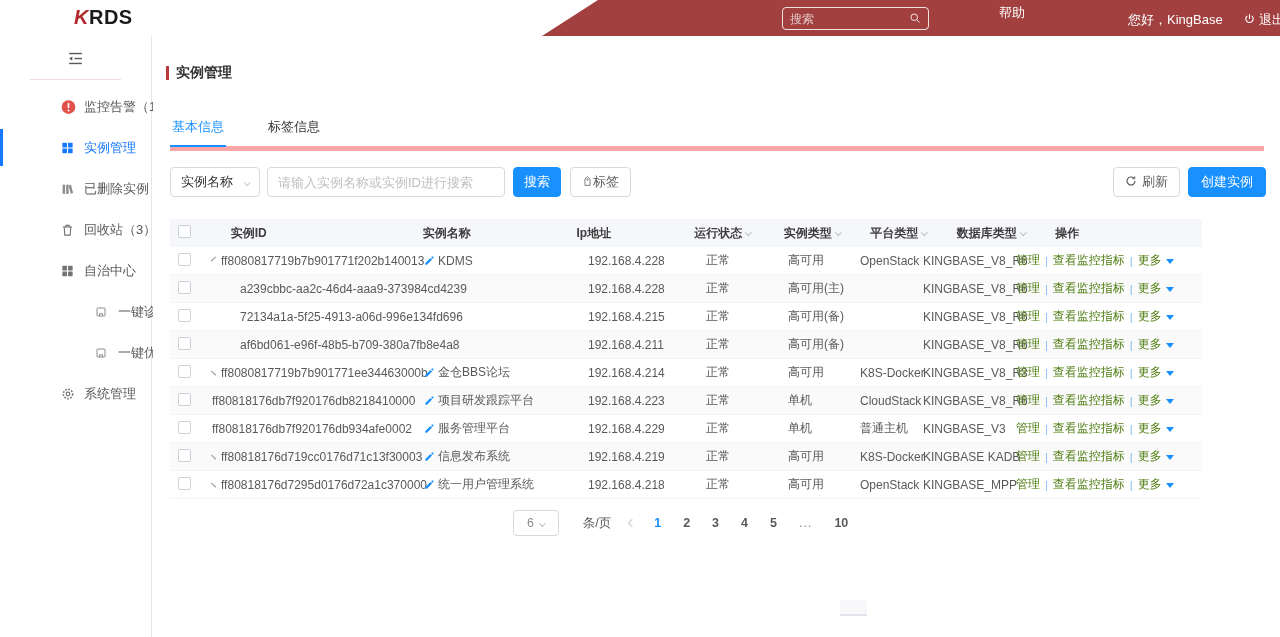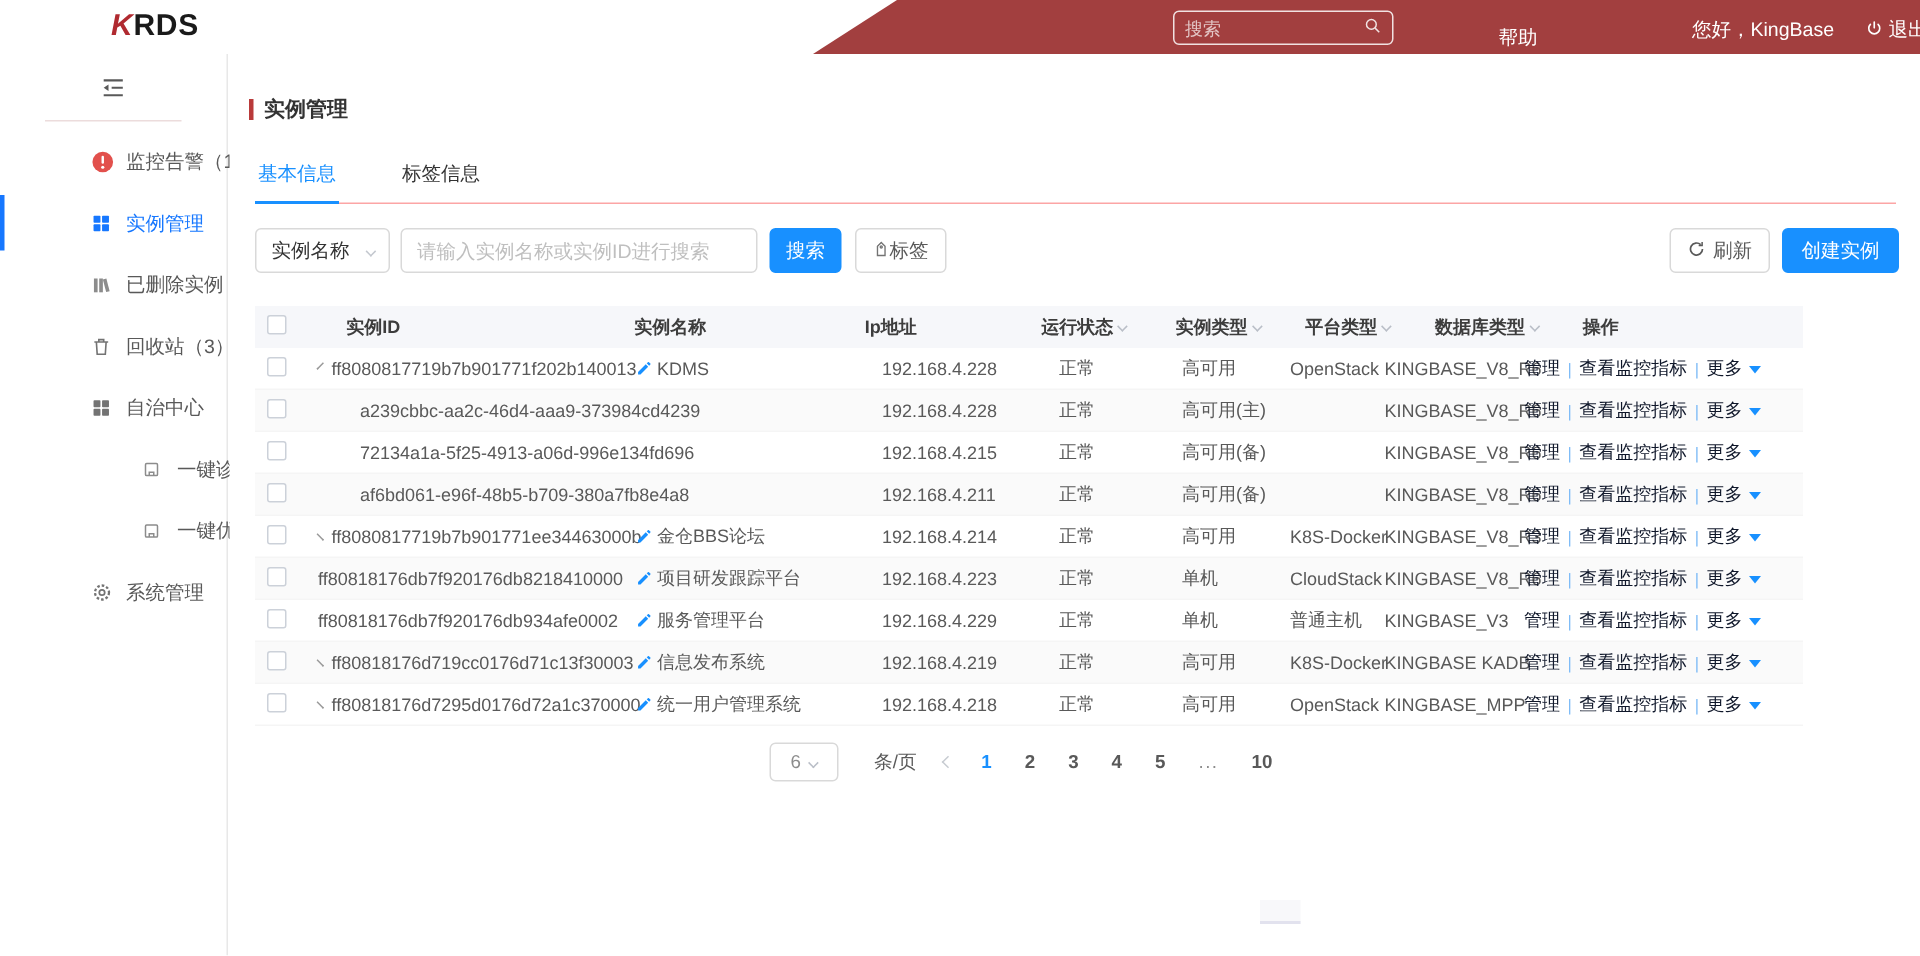--- a/index.html
+++ b/index.html
@@ -16,21 +16,21 @@
   .logo { position:absolute; left:54px; top:6px; font-size:20px; font-weight:800;
     letter-spacing:.5px; cursor:pointer; }
   .logo-k { color:#b02a30; font-style:italic; }
   .logo-rds { color:#1a1a1a; }
   .top-search { position:absolute; left:762px; top:7px; width:147px; height:23px;
     border:1px solid rgba(255,255,255,.85); border-radius:4px; display:flex;
     align-items:center; padding:0 7px; }
   .top-search input { flex:1; background:transparent; border:none; outline:none;
     color:#fff; font-size:12px; min-width:0; }
   .top-search input::placeholder { color:rgba(255,255,255,.7); }
-  .top-link { position:absolute; left:979px; top:16px; color:#fff; font-size:13px; cursor:pointer; }
+  .top-link { position:absolute; left:979px; top:4px; color:#fff; font-size:13px; cursor:pointer; }
   .top-user { position:absolute; left:1108px; top:11px; color:#fff; font-size:13px; cursor:pointer; }
   .top-logout { position:absolute; left:1224px; top:11px; color:#fff; font-size:13px;
     display:flex; align-items:center; gap:4px; cursor:pointer; }
 
   
   .sidebar { position:absolute; top:36px; left:0; bottom:0; width:152px;
     background:#fff; border-right:1px solid #e8e8e8; }
   .collapse-btn { width:20px; margin:15px auto 9px; cursor:pointer; text-align:center; }
   .side-divider { margin:0 30px 6px 30px; border-bottom:1px solid #ecdcdc; }
   .menu-item { position:relative; height:41px; display:flex; align-items:center;
@@ -43,21 +43,21 @@
     width:3px; height:37px; background:#1677ff; }
   .menu-item.sub { padding-left:95px; }
   .menu-item.sub .mi { left:95px; }
 
   
   .main { position:absolute; left:153px; top:36px; right:0; bottom:0; background:#fff; }
   .title-row { display:flex; align-items:center; margin:28px 0 0 13px; }
   .title-accent { width:3px; height:14px; background:#b93a3a; margin-right:7px; }
   .page-title { font-size:14px; font-weight:700; color:#333; }
 
-  .tabs { display:flex; margin:25px 16px 0 17px; border-bottom:1px solid #fca5a5; }
+  .tabs { display:flex; margin:36px 16px 0 17px; border-bottom:5px solid #fca5a5; }
   .tab { font-size:13px; color:#333; padding:0 2px 10px 2px; margin-right:40px;
     cursor:pointer; position:relative; }
   .tab.active { color:#1890ff; }
   .tab.active::after { content:""; position:absolute; left:0; right:0; bottom:-1px;
     height:2px; background:#1890ff; }
 
   .filter-row { display:flex; align-items:center; margin:16px 14px 0 17px; height:30px; }
   .select-box { width:90px; height:30px; border:1px solid #d9d9d9; border-radius:4px;
     display:flex; align-items:center; padding:0 10px; font-size:13px; color:#333;
     cursor:pointer; }
@@ -94,21 +94,21 @@
   .c-id.indent { padding-left:32px; }
   .cb { width:13px; height:13px; border:1px solid #ccd1d9; border-radius:2px;
     background:#fff; display:inline-block; cursor:pointer; }
   .chev { display:inline-block; width:6px; height:6px;
     border-right:1.5px solid #999; border-bottom:1.5px solid #999; }
   .chev.down { transform:rotate(45deg); margin:-3px 7px 0 1px; }
   .chev.right { transform:rotate(-45deg); margin:0 7px 0 1px; }
   .chev.sm { width:4.5px; height:4.5px; border-color:#b9bec7;
     transform:rotate(45deg); margin-left:4px; vertical-align:2px; }
   .chev.left { transform:rotate(135deg); border-color:#c7cbd1; margin:0 2px; }
-  .link { color:#0f172a; cursor:pointer; text-decoration:none; }
+  .link { color:#4d7c0f; cursor:pointer; text-decoration:none; }
   .sep::after { content:"|"; color:#7fbcf7; margin:0 5px; font-size:11px; }
   .tri-down { width:0; height:0; border-left:4px solid transparent;
     border-right:4px solid transparent; border-top:5px solid #1890ff;
     display:inline-block; margin-left:4px; }
   .pencil { display:inline-flex; cursor:pointer; }
 
   
   .pagination { width:1032px; margin:11px 0 0 17px; display:flex;
     align-items:center; justify-content:center; font-size:12.5px; color:#595959; }
   .page-size { width:46px; height:26px; border:1px solid #d9d9d9; border-radius:4px;

